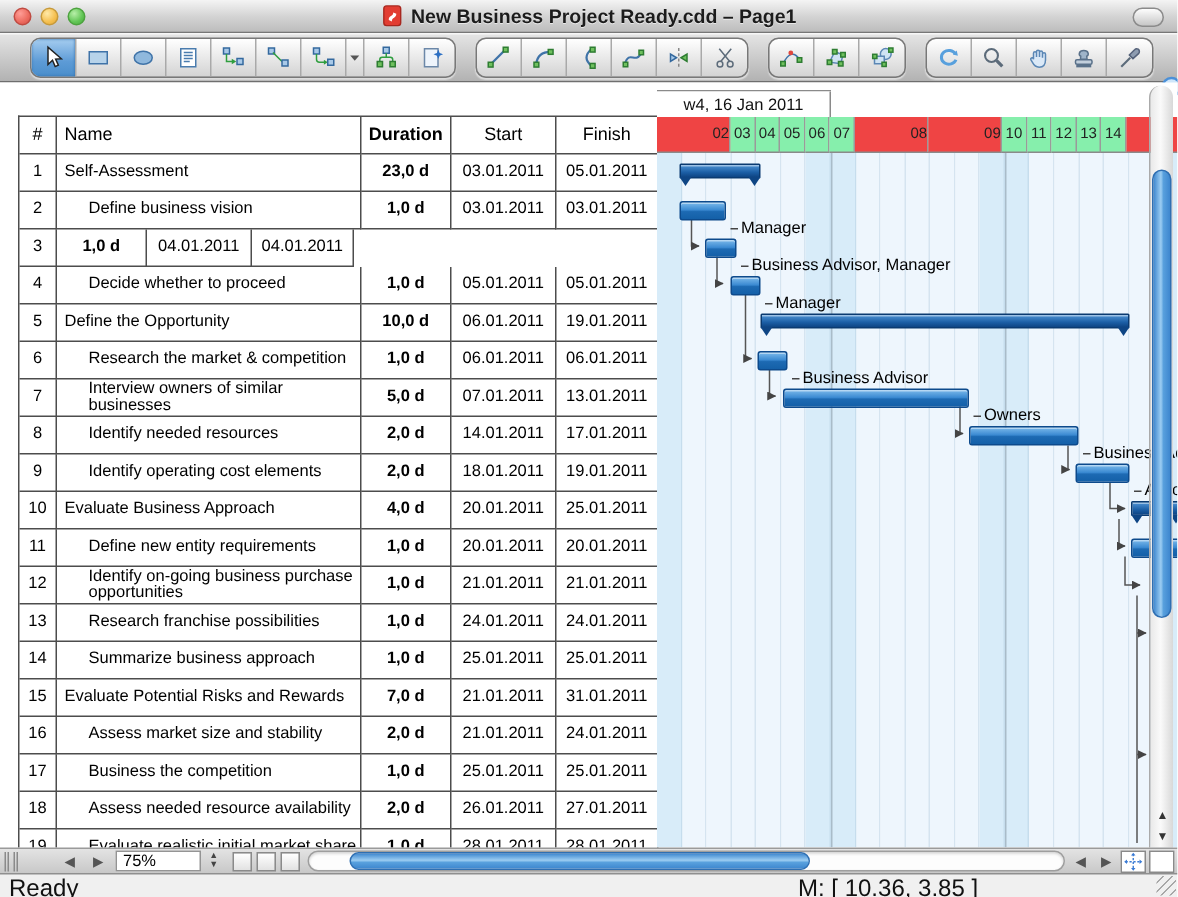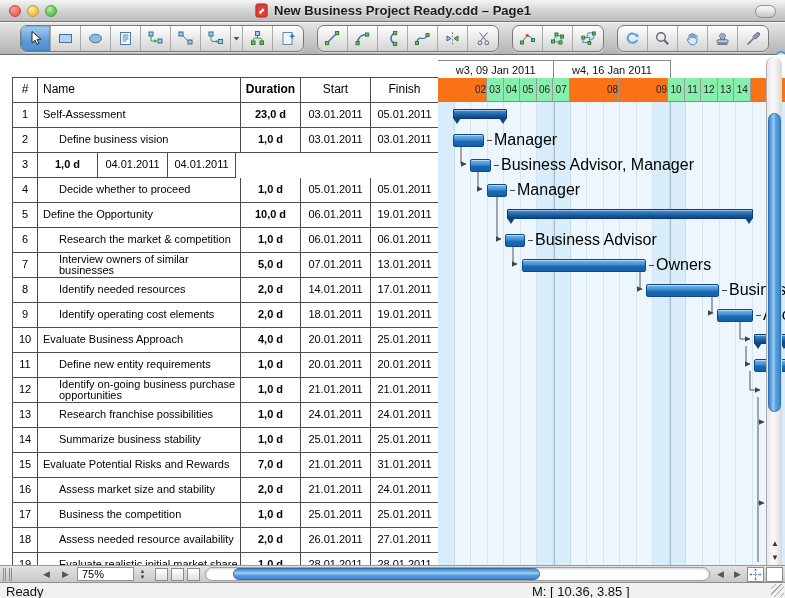--- a/index.html
+++ b/index.html
@@ -46,36 +46,36 @@
 .th { font-size:12px; }
 
 
 #chart { position:absolute; left:438px; top:5px; width:347px; height:505px; overflow:hidden; }
 #weekrow { position:absolute; left:0; top:0; display:flex; border-top:1px solid #8a8a8a; }
 .wkc { flex:0 0 116.33px; height:18px; border-right:1px solid #8a8a8a; background:#fff;
   font-size:11px; color:#111; display:flex; align-items:center; justify-content:center; white-space:nowrap; }
 #dayrow { position:absolute; left:0; top:18px; display:flex; }
 .dc { flex:0 0 16.571px; height:24px; border-right:1px solid #9a9a9a; border-bottom:1px solid #8a8a8a;
   background:#86efac; font-size:10px; color:#222; display:flex; align-items:center; justify-content:center; }
-.dc.we { background:#f97316;padding-left:37px; }
+.dc.we { background:#ef4444;padding-left:37px; }
 #chartbody { position:absolute; left:0; top:42px; width:347px; height:463px; }
 #stripes { position:absolute; inset:0; display:flex; }
 .stripe { flex:0 0 16.571px; height:100%; background:#eef6fd; border-right:1px solid rgba(165,195,215,.35); }
 .stripe.we { background:#d8ecf9; }
 .stripe.ws { border-left:1px solid #a9bcc9; }
 #connectors { position:absolute; inset:0; }
 .bar { position:absolute; height:13px; border:1px solid #0d4a8c; border-radius:2px;
   background:linear-gradient(180deg,#7cbaeb 0%,#3b8ad2 45%,#1d6ab3 55%,#1460a8 100%);
   box-shadow:inset 0 1px 0 rgba(255,255,255,.45); }
 .bar.summary { height:10px; border-radius:1px; border-color:#0a3a70;
   background:linear-gradient(180deg,#4f93d4 0%,#1c5fa6 60%,#0e4584 100%); }
 .pt { position:absolute; bottom:-6px; width:0; height:0;
   border-top:6px solid #0e4584; border-left:4px solid transparent; border-right:4px solid transparent; }
 .ptl { left:-1px; } .ptr { right:-1px; }
-.blabel { position:absolute; font-size:16px; line-height:14px; color:#000; white-space:nowrap; }
+.blabel { position:absolute; font-size:11px; line-height:14px; color:#000; white-space:nowrap;margin-top:12px; }
 .blabel::before { content:""; display:inline-block; width:5px; height:1px; background:#444; vertical-align:middle; margin-right:2px; }
 
 
 #vscroll { position:absolute; left:766px; top:2px; width:16px; height:509px;
   background:linear-gradient(90deg,#e9e9e9,#fafafa 45%,#d8d8d8); border-left:1px solid #aaa; border-radius:8px 8px 0 0; }
 #vthumb { position:absolute; left:1px; top:56px; width:13px; height:299px; border-radius:7px;
   border:1px solid #2f6fb2;
   background:linear-gradient(90deg,#3e87cf,#9ccdf2 45%,#58a0dd 60%,#3e87cf); }
 .varr { position:absolute; left:0; width:16px; height:14px; display:flex; align-items:center; justify-content:center;
   font-size:8px; color:#333; }
@@ -99,21 +99,21 @@
   background:#fdfdfd; border:1px solid #9e9e9e; box-shadow:inset 0 1px 2px rgba(0,0,0,.18); }
 #hthumb { position:absolute; left:27px; top:0; width:307px; height:12px; border-radius:6px; border:1px solid #2f6fb2;
   background:linear-gradient(180deg,#3e87cf,#9ccdf2 45%,#58a0dd 60%,#3e87cf); }
 #hnav-prev { left:712px; } #hnav-next { left:729px; }
 #panbtn { position:absolute; left:747px; top:1px; width:17px; height:15px; background:#fff; border:1px solid #8a8a8a;
   display:flex; align-items:center; justify-content:center; }
 #pagebtn2 { position:absolute; left:766px; top:1px; width:17px; height:15px; background:#fff; border:1px solid #8a8a8a; }
 
 
 #statusbar { position:absolute; left:0; top:582px; width:785px; height:16px;
-  background:#f0f0f0; border-top:1px solid #8f8f8f; font-size:13px; color:#111; }
+  background:#f0f0f0; border-top:1px solid #8f8f8f; font-size:16px; color:#111; }
 #status-left { position:absolute; left:6px; top:1px; }
 #status-coords { position:absolute; left:532px; top:1px; }
 #grip { position:absolute; right:1px; bottom:1px; width:13px; height:13px;
   background:repeating-linear-gradient(135deg, transparent 0 3px, #a8a8a8 3px 4px); }
 </style>
 </head>
 <body>
 
 <div id="titlebar">
   <span class="tl red"></span>
@@ -399,21 +399,21 @@
       </div>
       <div class="trow">
         <div class="tc c0">13</div>
         <div class="tc c1 ind">Research franchise possibilities</div>
         <div class="tc c2">1,0 d</div>
         <div class="tc c3">24.01.2011</div>
         <div class="tc c4">24.01.2011</div>
       </div>
       <div class="trow">
         <div class="tc c0">14</div>
-        <div class="tc c1 ind">Summarize business stability</div>
+        <div class="tc c1 ind">Summarize business approach</div>
         <div class="tc c2">1,0 d</div>
         <div class="tc c3">25.01.2011</div>
         <div class="tc c4">25.01.2011</div>
       </div>
       <div class="trow">
         <div class="tc c0">15</div>
         <div class="tc c1">Evaluate Potential Risks and Rewards</div>
         <div class="tc c2">7,0 d</div>
         <div class="tc c3">21.01.2011</div>
         <div class="tc c4">31.01.2011</div>
@@ -442,21 +442,20 @@
       <div class="trow">
         <div class="tc c0">19</div>
         <div class="tc c1 ind">Evaluate realistic initial market share</div>
         <div class="tc c2">1,0 d</div>
         <div class="tc c3">28.01.2011</div>
         <div class="tc c4">28.01.2011</div>
       </div>
     </div>
   <div id="chart">
     <div id="weekrow">
-        <div class="wkc">w3, 09 Jan 2011</div>
         <div class="wkc">w4, 16 Jan 2011</div>
       </div>
     <div id="dayrow">
         <div class="dc we">02</div>
         <div class="dc">03</div>
         <div class="dc">04</div>
         <div class="dc">05</div>
         <div class="dc">06</div>
         <div class="dc">07</div>
         <div class="dc we">08</div>

